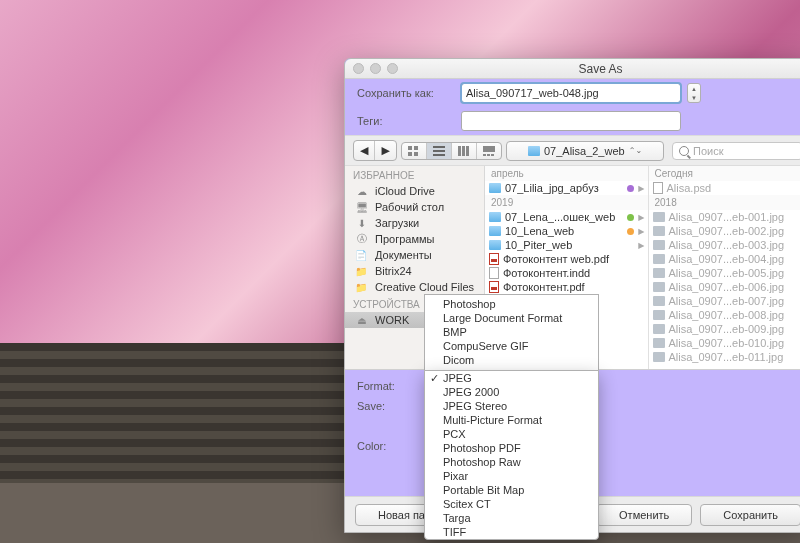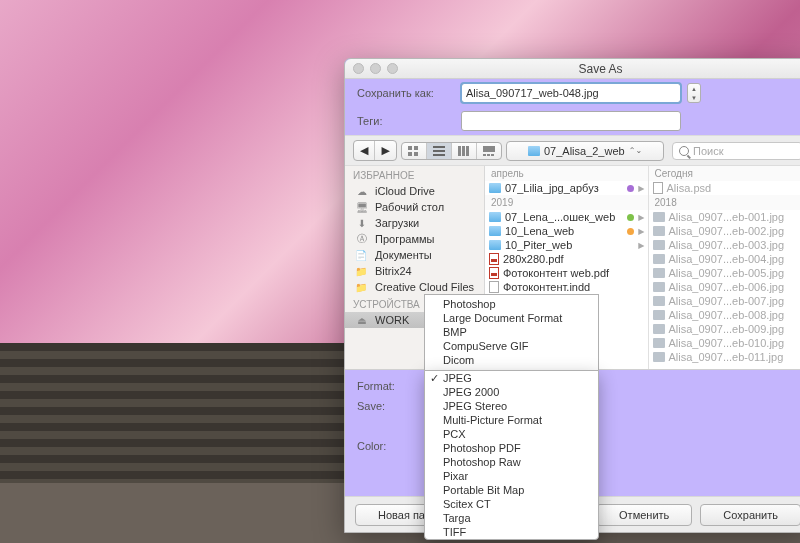--- a/index.html
+++ b/index.html
@@ -197,24 +197,20 @@
             <span class="dot" style="background:#f6a741"></span>
             <span class="chev">▶</span>
           </div>
           <div class="citem">
             <div class="fico"></div>
             <span style="">10_Piter_web</span>
             <span class="chev">▶</span>
           </div>
           <div class="citem">
             <div class="pdf-ico"></div>
-            <span style="">280x280.pdf</span>
-          </div>
-          <div class="citem">
-            <div class="pdf-ico"></div>
             <span style="">Фотоконтент web.pdf</span>
           </div>
           <div class="citem">
             <div class="file-ico"></div>
             <span style="">Фотоконтент.indd</span>
           </div>
           <div class="citem">
             <div class="pdf-ico"></div>
             <span style="">Фотоконтент.pdf</span>
           </div>

